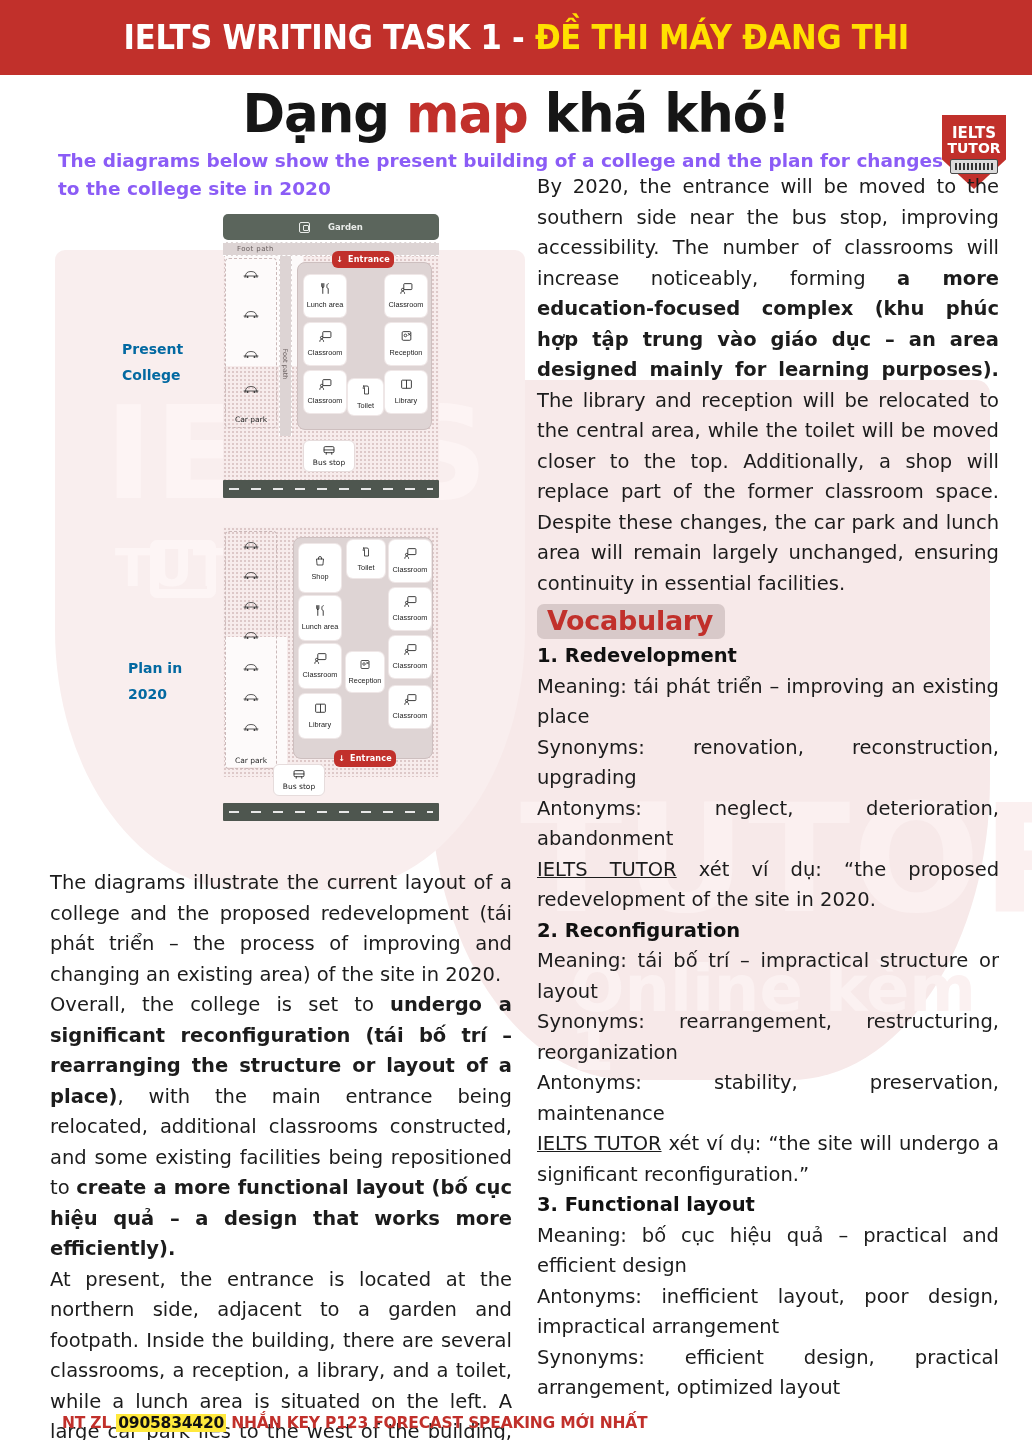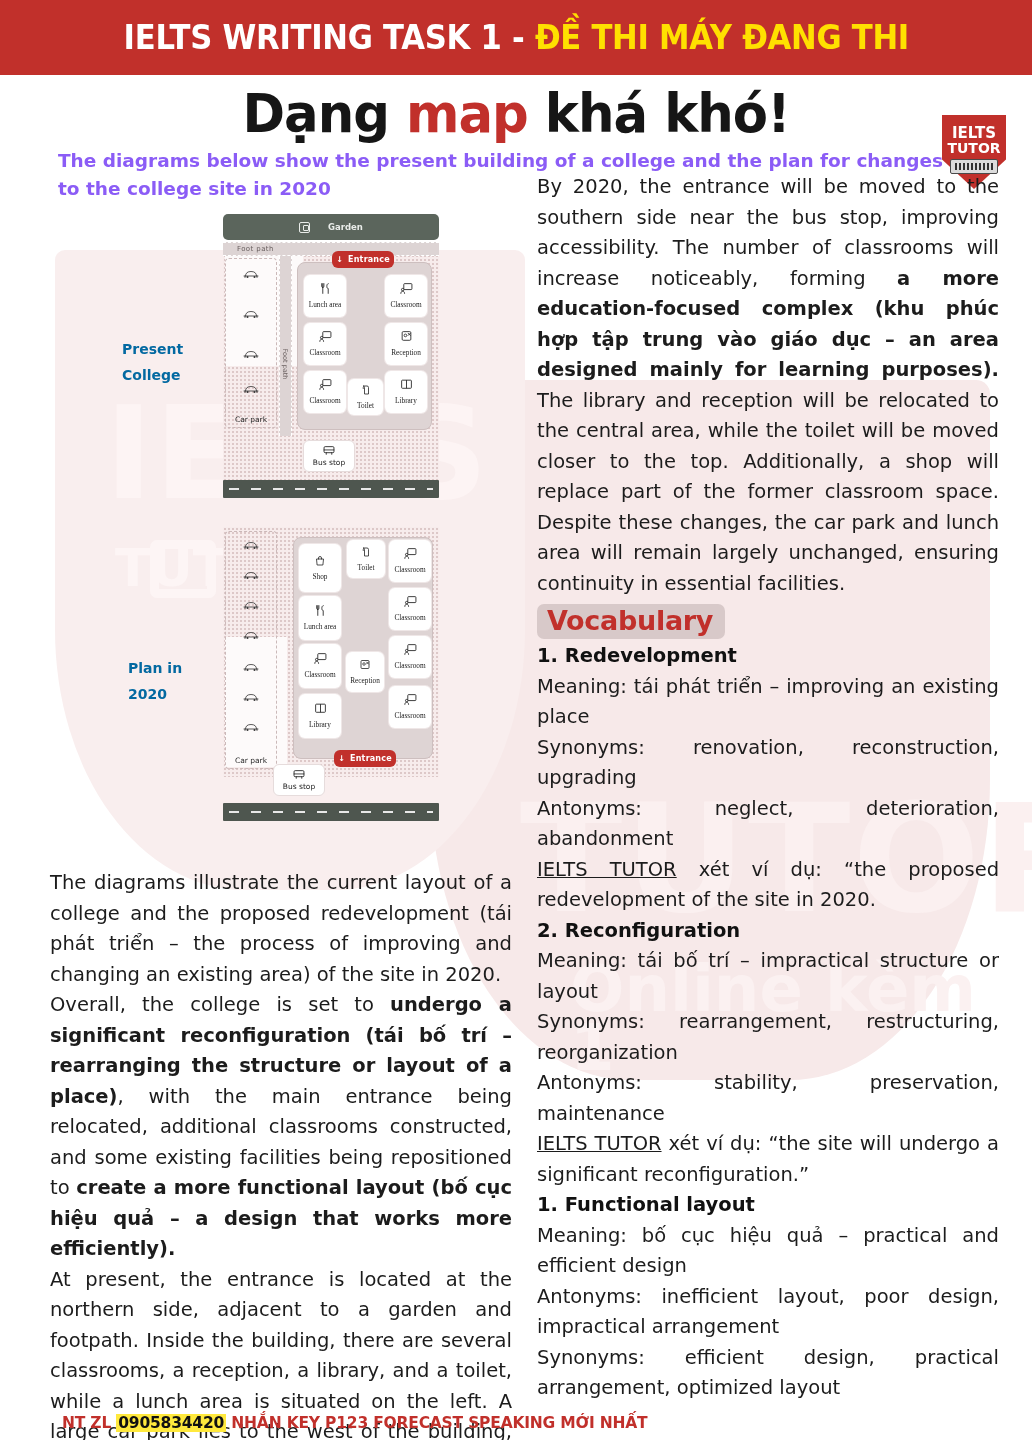--- a/index.html
+++ b/index.html
@@ -309,21 +309,21 @@
   }
   .room {
     position: absolute;
     background: #ffffff;
     border-radius: 6px;
     box-shadow: 0 0 0 1px #efe7e7;
     display: flex; flex-direction: column;
     align-items: center; justify-content: center;
     gap: 6px;
     font-size: 7.3px; color: #1c1c1c;
-    font-family: Liberation Serif, serif;
+    font-family: Liberation Sans, sans-serif;
     text-align: center;
     line-height: 1.1;
   }
   .room svg { display:block; }
 
   .entrance {
     position: absolute;
     background: #c1302b;
     color: #fff;
     border-radius: 6px;
@@ -717,21 +717,21 @@
 
       <div>
         <div class="vocab-term">2. Reconfiguration</div>
         <div class="vocab-line">Meaning: tái bố trí – impractical structure or layout</div>
         <div class="vocab-line">Synonyms: rearrangement, restructuring, reorganization</div>
         <div class="vocab-line">Antonyms: stability, preservation, maintenance</div>
         <div class="vocab-line"><span class="tutor-tag">IELTS TUTOR</span><span> xét ví dụ: “the site will undergo a significant reconfiguration.”</span></div>
       </div>
 
       <div>
-        <div class="vocab-term">1. Functional layout</div>
+        <div class="vocab-term">3. Functional layout</div>
         <div class="vocab-line">Meaning: bố cục hiệu quả – practical and efficient design</div>
         <div class="vocab-line">Antonyms: inefficient layout, poor design, impractical arrangement</div>
         <div class="vocab-line">Synonyms: efficient design, practical arrangement, optimized layout</div>
       </div>
     </div>
   </div>
 
   <div class="footer">
     <span>NT ZL </span><span class="phone">0905834420</span><span> NHẮN KEY P123 FORECAST SPEAKING MỚI NHẤT</span>
   </div>

